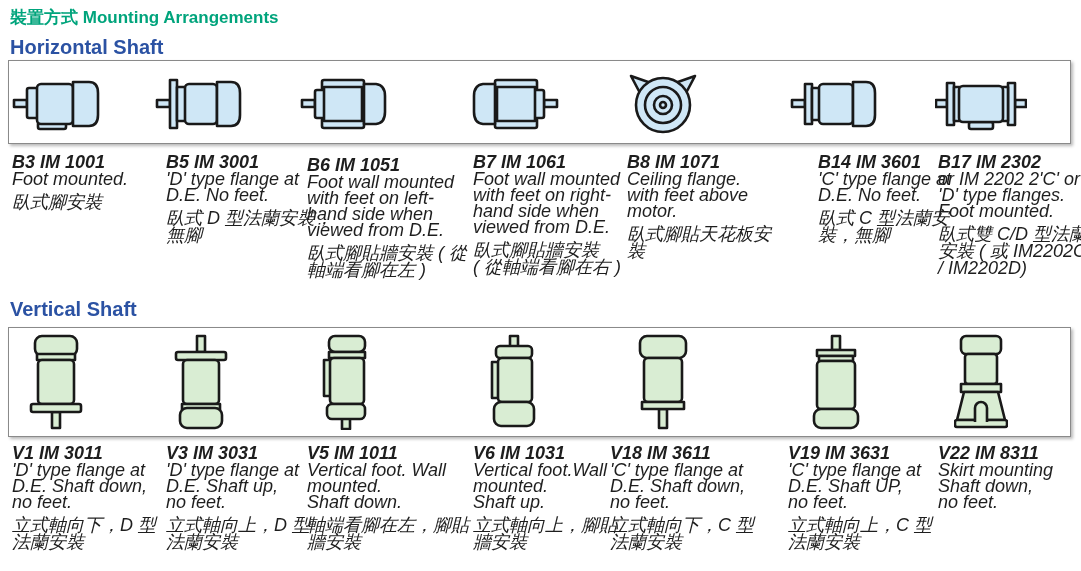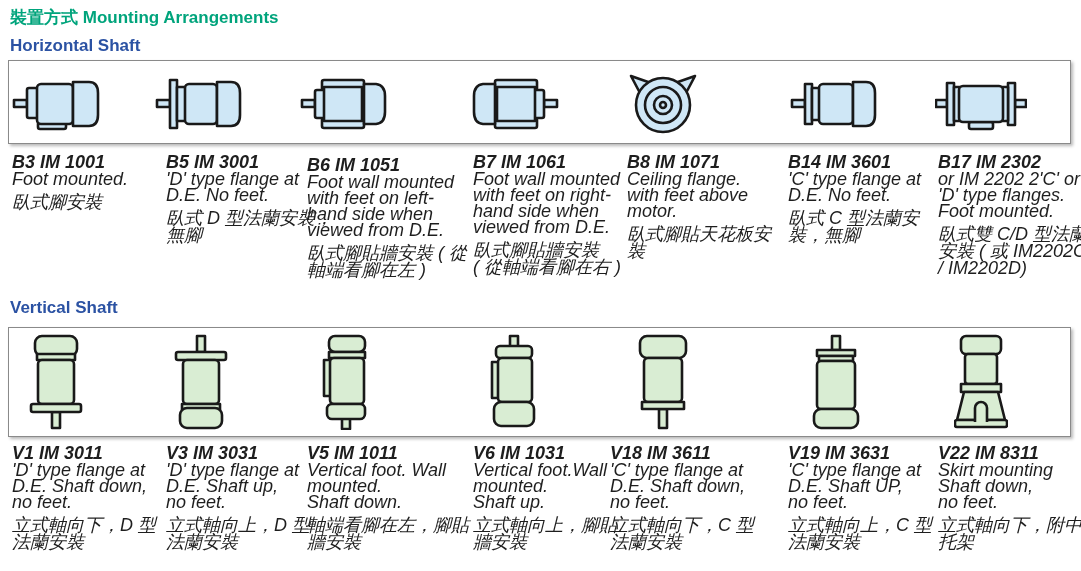--- a/index.html
+++ b/index.html
@@ -1,21 +1,21 @@
 <!DOCTYPE html>
 <html><head>
 <meta charset="utf-8">
 <style>
   html,body{margin:0;padding:0;background:#ffffff;}
   .page{
     position:relative;width:1081px;height:571px;background:#ffffff;
     font-family:"Liberation Sans","DejaVu Sans",sans-serif;color:#1e1e1e;overflow:hidden;
   }
   .main-title{position:absolute;left:10px;top:6px;font-size:17px;font-weight:bold;color:#00A47C;white-space:nowrap;}
-  .section-heading{position:absolute;left:10px;font-size:17px;font-weight:bold;color:#2B52A3;white-space:nowrap;}
+  .section-heading{position:absolute;left:10px;font-size:20px;font-weight:bold;color:#2B52A3;white-space:nowrap;}
   .panel{
     position:absolute;left:8px;width:1063px;background:#ffffff;
     border:1px solid #8a8a8a;box-shadow:2px 2px 3px rgba(0,0,0,0.28);box-sizing:border-box;
   }
   .motor{position:absolute;}
   .motor-h *{fill:#CFE7F6;stroke:#191919;stroke-width:2.6;stroke-linejoin:round;}
   .motor-v *{fill:#D9EDD3;stroke:#191919;stroke-width:2.6;stroke-linejoin:round;}
   .col{position:absolute;font-size:18px;line-height:16px;font-style:italic;}
   .code{font-weight:bold;margin-bottom:1px;white-space:nowrap;}
   .desc-en{white-space:pre;margin-bottom:7px;}
@@ -126,21 +126,21 @@
 ( 從軸端看腳在右 )</div>
   </div>
   <div class="col" style="left:627px;top:154px;width:149px">
     <div class="code">B8 IM 1071</div>
     <div class="desc-en">Ceiling flange.
 with feet above
 motor.</div>
     <div class="desc-zh">臥式腳貼天花板安
 裝</div>
   </div>
-  <div class="col" style="left:788px;top:154px;width:138px">
+  <div class="col" style="left:818px;top:154px;width:138px">
     <div class="code">B14 IM 3601</div>
     <div class="desc-en">'C' type flange at
 D.E. No feet.</div>
     <div class="desc-zh">臥式 C 型法蘭安
 裝，無腳</div>
   </div>
   <div class="col" style="left:938px;top:154px;width:133px">
     <div class="code">B17 IM 2302</div>
     <div class="desc-en">or IM 2202 2'C' or
 'D' type flanges.
@@ -258,17 +258,15 @@
 D.E. Shaft UP,
 no feet.</div>
     <div class="desc-zh">立式軸向上，C 型
 法蘭安裝</div>
   </div>
   <div class="col" style="left:938px;top:445px;width:133px">
     <div class="code">V22 IM 8311</div>
     <div class="desc-en">Skirt mounting
 Shaft down,
 no feet.</div>
-    <div class="desc-zh">立式軸向下，附中
-托架</div>
   </div>
 
 </div>
 
 </body></html>

